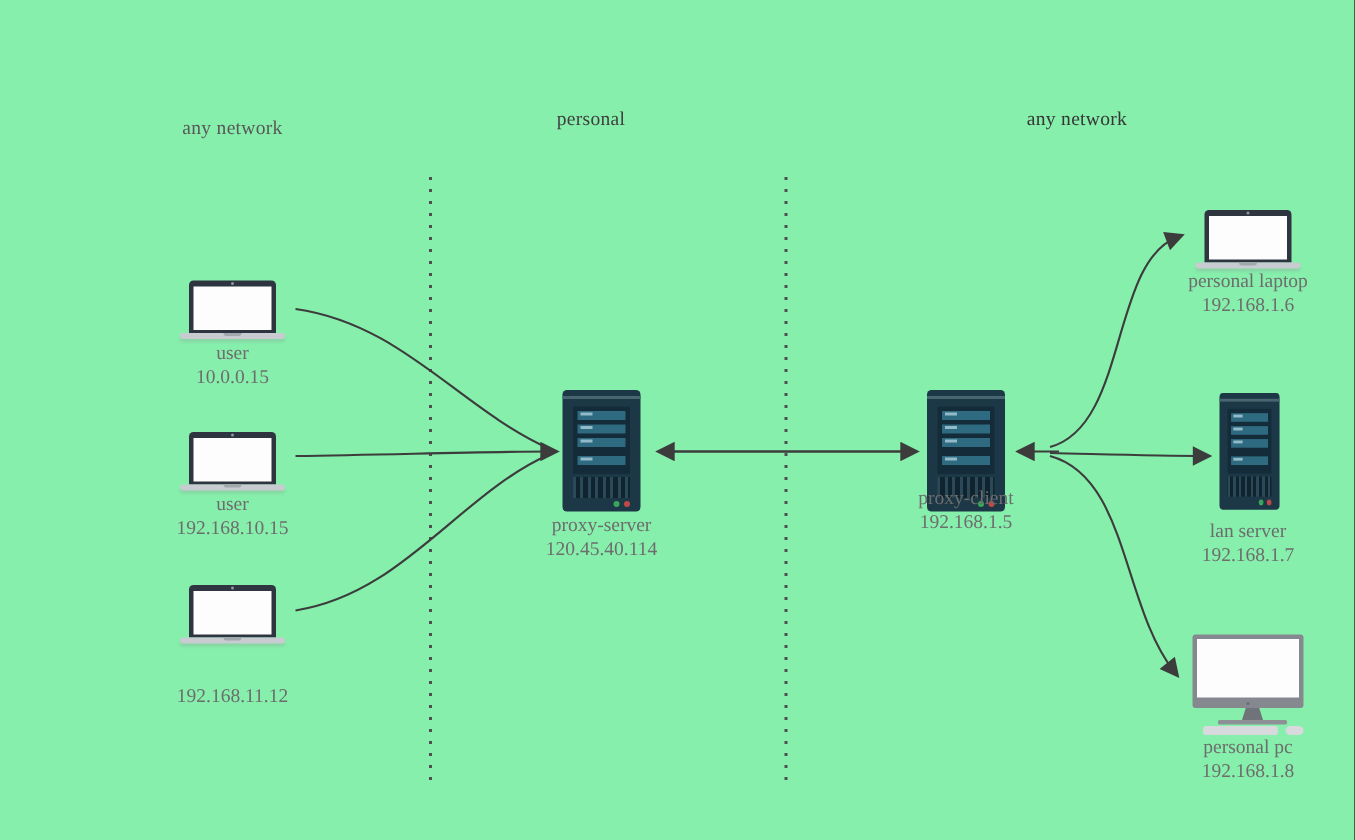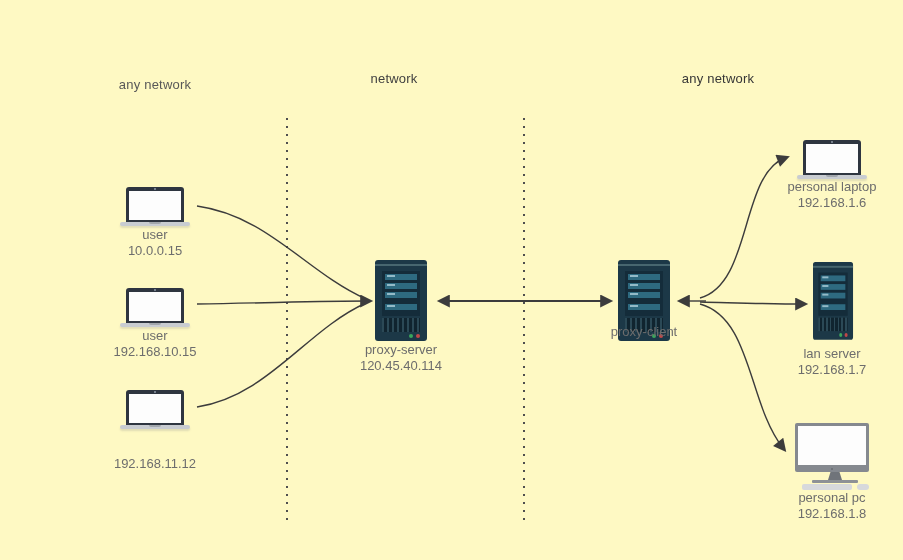--- a/index.html
+++ b/index.html
@@ -1,18 +1,18 @@
 <!DOCTYPE html>
 <html><head>
 <meta charset="utf-8">
 <style>
   html,body{margin:0;padding:0;background:#000;}
   .canvas{
-    position:relative;width:903px;height:560px;background:#fef9c3;overflow:hidden;
-    font-family:Liberation Sans, sans-serif;
+    position:relative;width:903px;height:560px;background:#86efac;overflow:hidden;
+    font-family:Liberation Serif, serif;
   }
   .wires{position:absolute;left:0;top:0;width:903px;height:560px;}
   .wire{fill:none;stroke:#3c3c3c;stroke-width:1.4;}
   .wire2{fill:none;stroke:#3c3c3c;stroke-width:1.8;}
   .dots{fill:none;stroke:#4f4f4f;stroke-width:2;stroke-dasharray:2 6;}
 
   .hdr{position:absolute;width:160px;text-align:center;font-size:13px;letter-spacing:.2px;}
   .hdr-0{color:#585858;}
   .hdr-1{color:#3f3f3f;}
   .hdr-2{color:#363636;}
@@ -76,21 +76,21 @@
     <path class="wire2" d="M524,301 L442,301" marker-end="url(#arr)"></path>
     <path class="wire2" d="M524,301 L608,301" marker-end="url(#arr)"></path>
 
     <path class="wire" d="M706,301 L682,301" marker-end="url(#arr)"></path>
     <path class="wire" d="M700,302 C742,303 772,304 803,304" marker-end="url(#arr)"></path>
     <path class="wire" d="M700,298 C752,284 740,175 785,158" marker-end="url(#arr)"></path>
     <path class="wire" d="M700,304 C752,318 748,404 783,448" marker-end="url(#arr)"></path>
   </svg>
 
   <div class="hdr hdr-0" style="left:75px;top:77px">any network</div>
-  <div class="hdr hdr-1" style="left:314px;top:71px">network</div>
+  <div class="hdr hdr-1" style="left:314px;top:71px">personal</div>
   <div class="hdr hdr-2" style="left:638px;top:71px">any network</div>
 
   <div class="laptop" style="left:120px;top:187px">
     <div class="lid">
       <span class="cam"></span>
       <span class="screen"></span>
     </div>
     <div class="base"></div>
   </div>
   <div class="node-label" style="left:70px;top:227px">
@@ -150,20 +150,21 @@
       <div class="bar last"></div>
     </div>
     <div class="grille"></div>
     <div class="leds">
       <span class="led g"></span>
       <span class="led r"></span>
     </div>
   </div>
   <div class="node-label" style="left:559px;top:324px">
     <div class="l1">proxy-client</div>
+    <div class="l2">192.168.1.5</div>
   </div>
 
   <div class="laptop" style="left:797px;top:140px">
     <div class="lid">
       <span class="cam"></span>
       <span class="screen"></span>
     </div>
     <div class="base"></div>
   </div>
   <div class="node-label" style="left:747px;top:179px">

